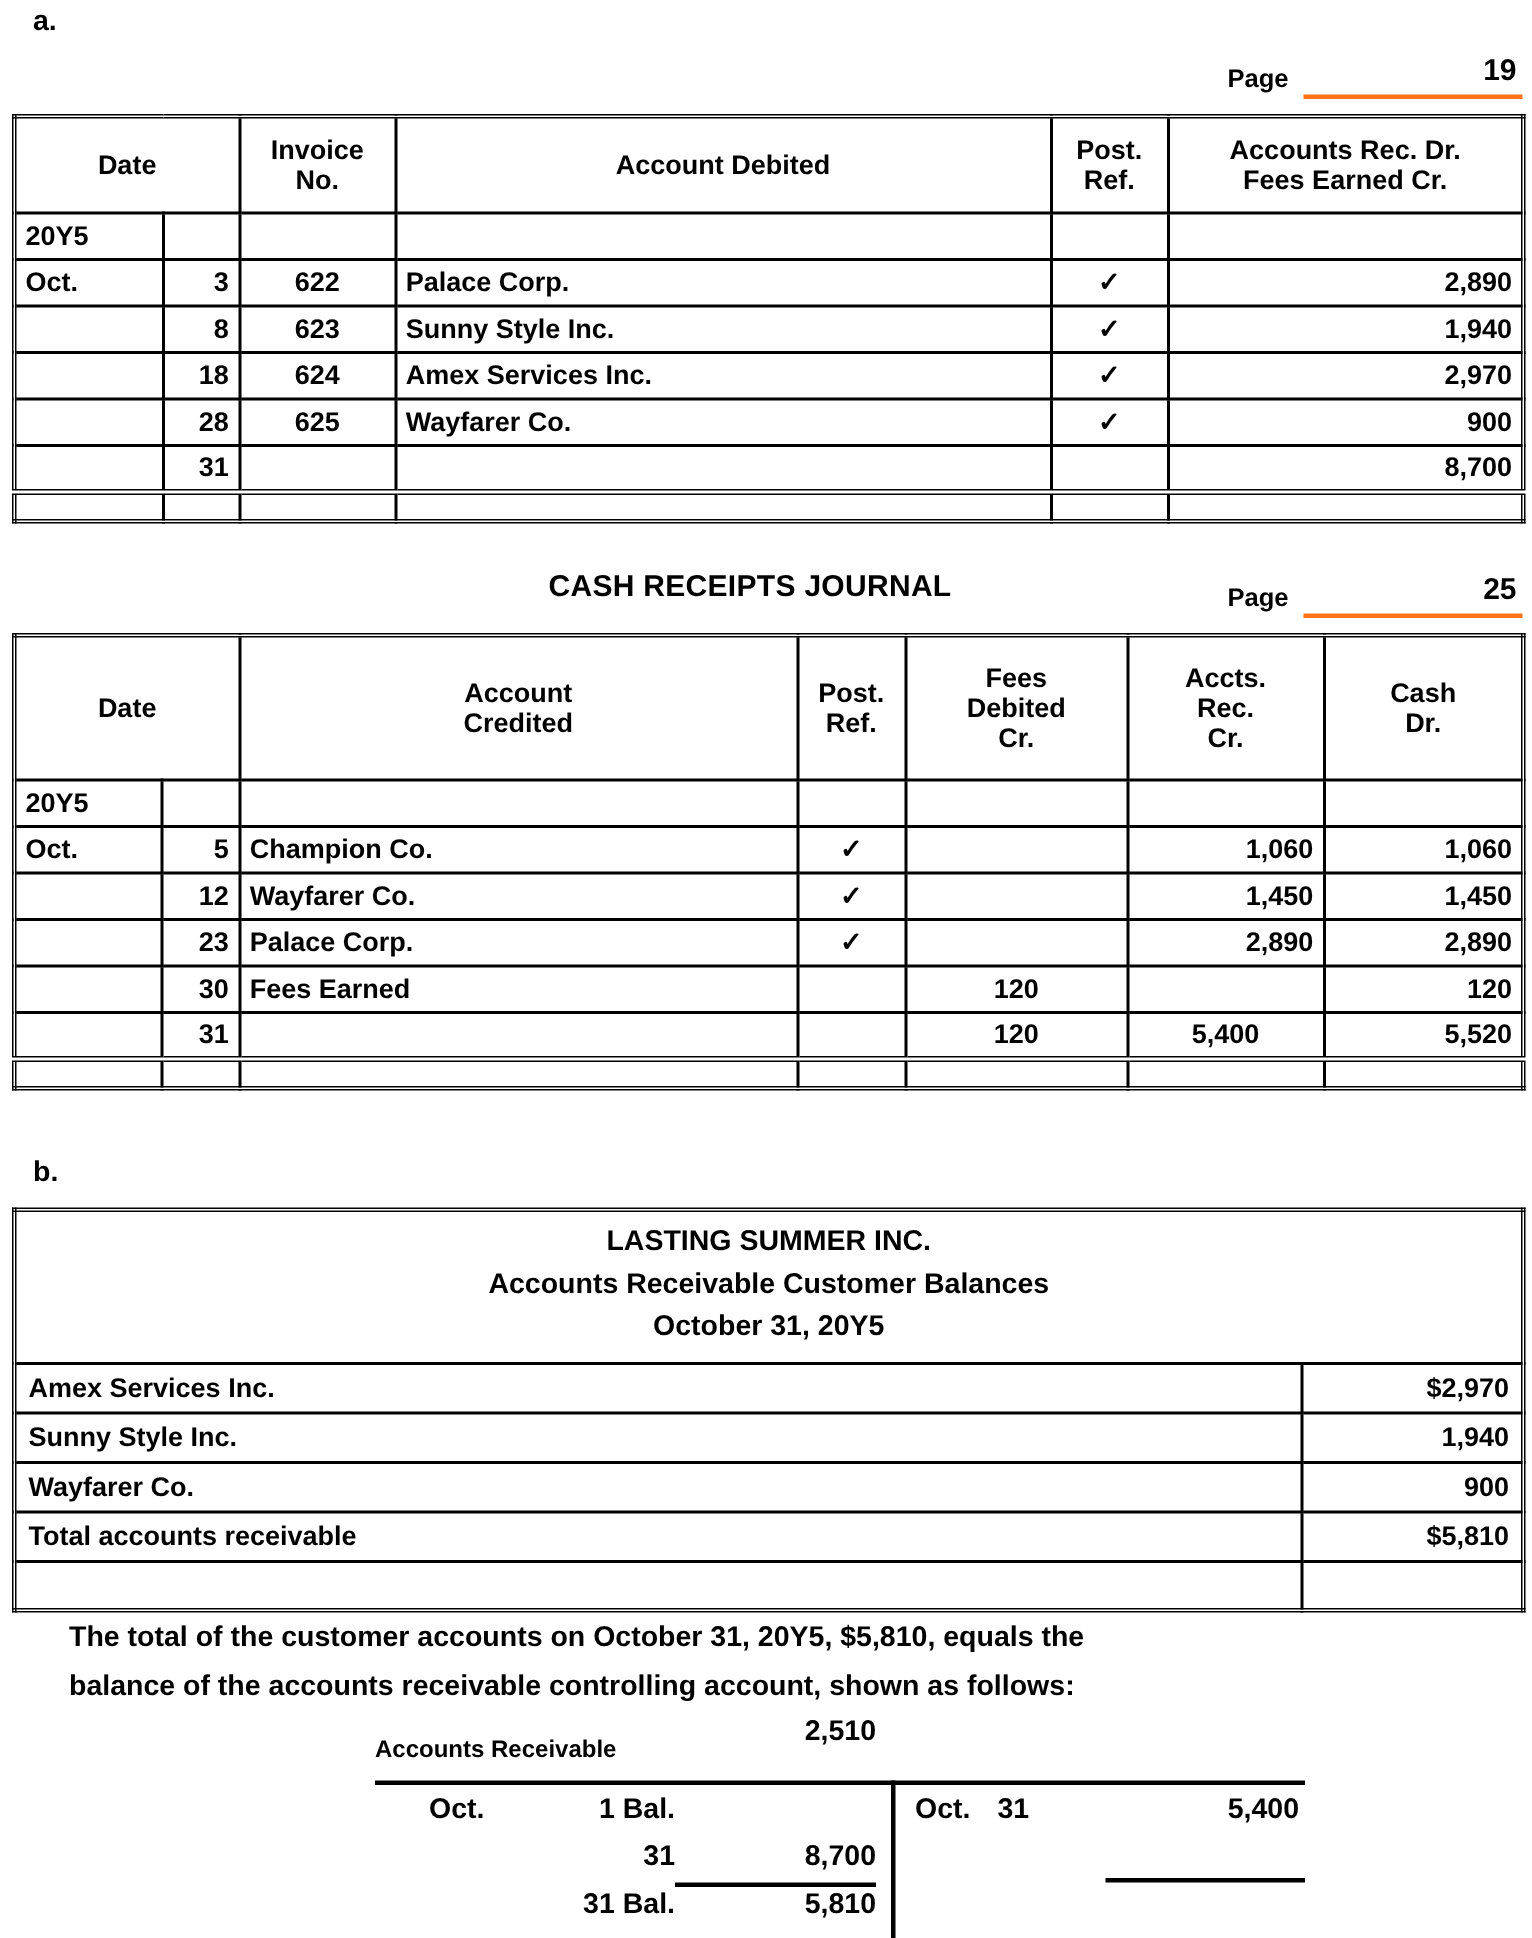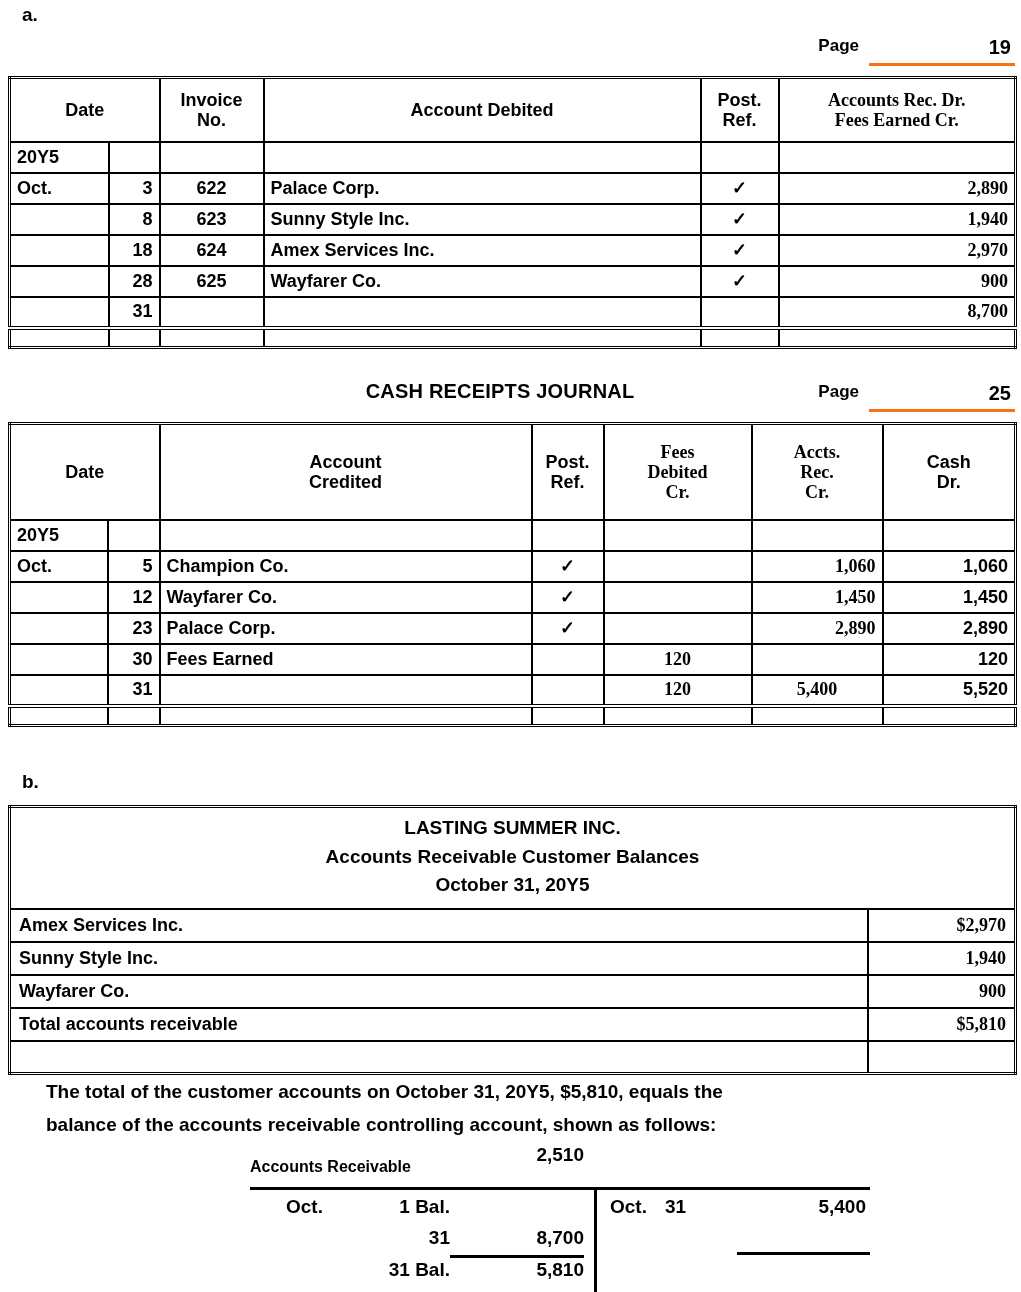--- a/index.html
+++ b/index.html
@@ -37,20 +37,21 @@
     text-align: center;
     font-size: 20px;
     font-weight: bold;
     letter-spacing: 0.2px;
   }
   .page-wrap {
     position: absolute;
     right: 6px;
     top: 2px;
     display: flex;
+    align-items: flex-end;
     gap: 10px;
   }
   .page-label {
     font-size: 17px;
     font-weight: bold;
     padding-bottom: 3px;
   }
   .page-num-box {
     width: 146px;
     border-bottom: 3px solid #f97316;
@@ -80,21 +81,20 @@
     vertical-align: middle;
     background: #fff;
   }
   .outer-dbl {
     border: 3px double #000;
     box-shadow: 0 0 0 0 #000;
   }
   
   td.sep-left, th.sep-left {
     border-left: 5px double #000;
-    font-family: Liberation Serif, serif;
   }
   
   th.hd {
     text-align: center;
     vertical-align: bottom;
     padding-bottom: 4px;
     line-height: 1.12;
   }
   .c   { text-align: center; }
   .r   { text-align: right;  }

